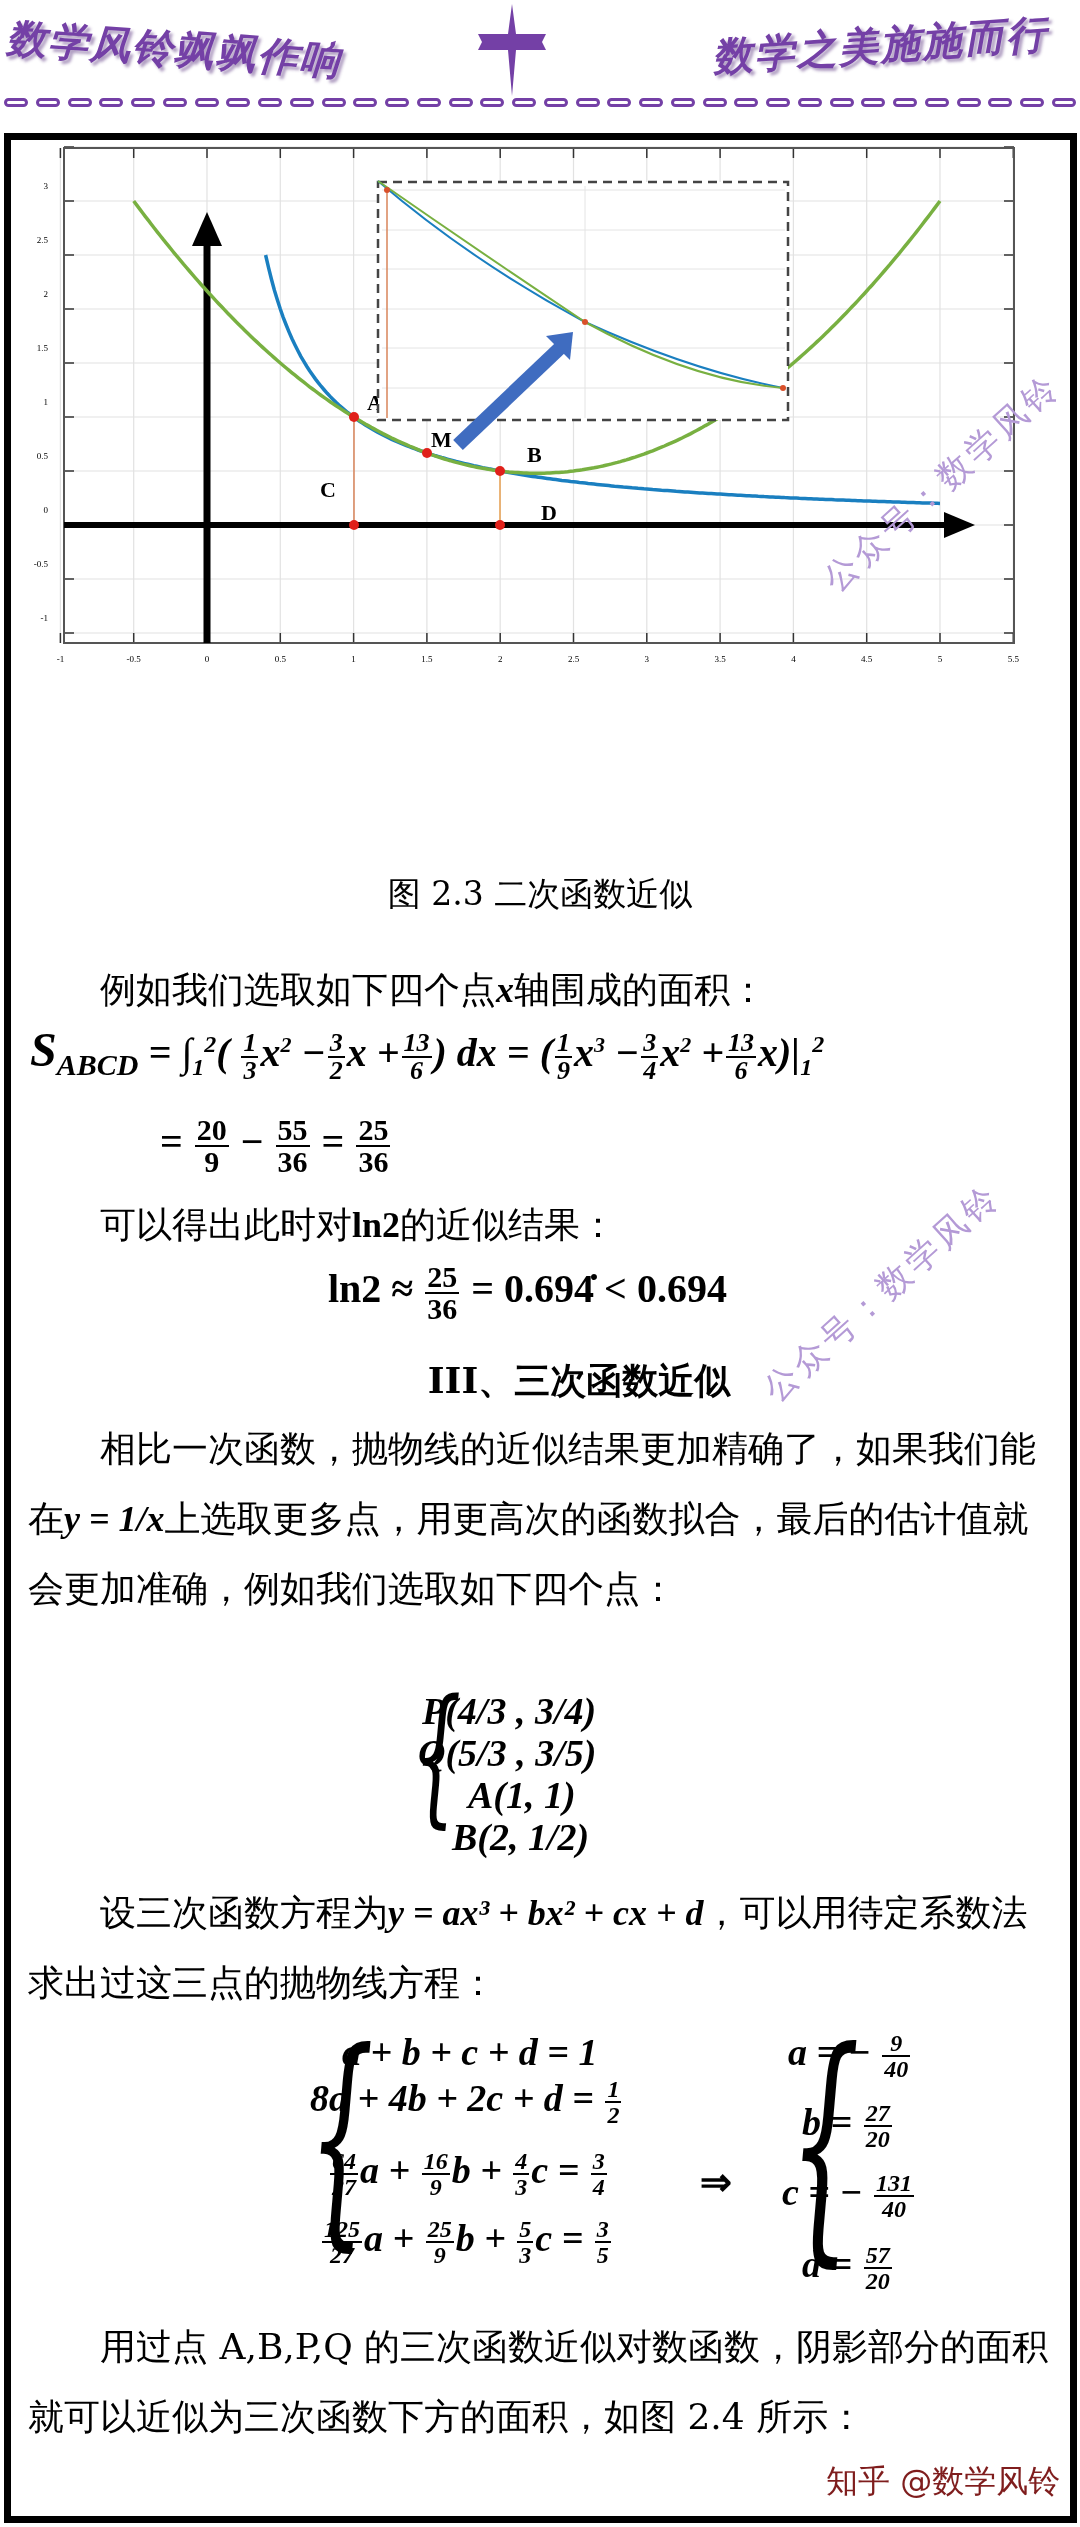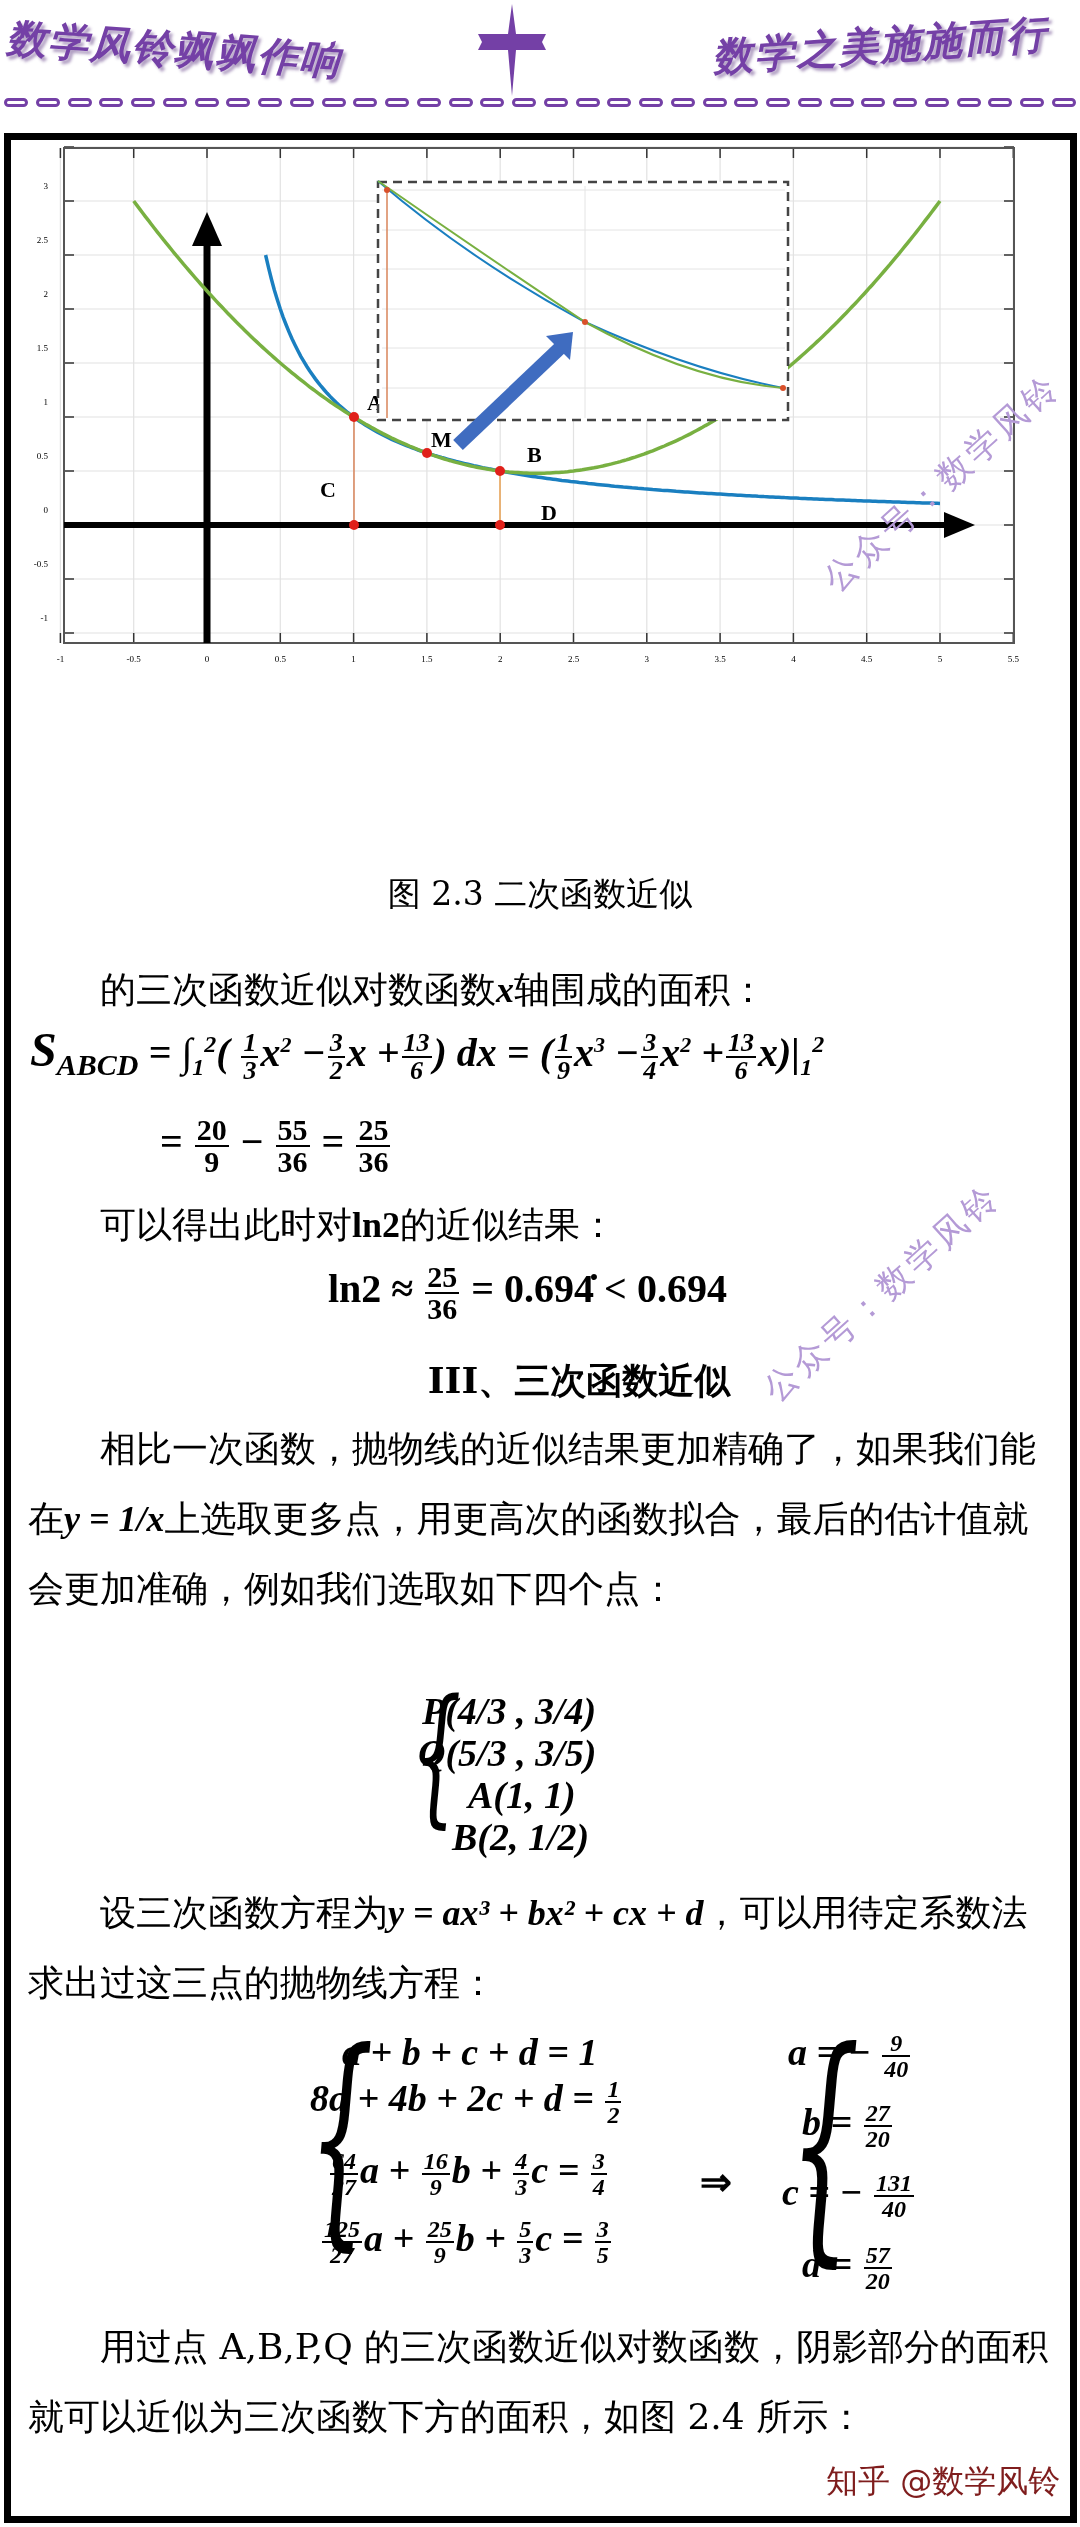--- a/index.html
+++ b/index.html
@@ -236,21 +236,21 @@
     <line x1="458" y1="545" x2="560" y2="448" stroke="#3f6cc0" stroke-width="14" transform="translate(0,-100)"></line>
     <polygon points="548,434 575,430 572,458" fill="#3f6cc0" transform="translate(0,-100) translate(-2,2)"></polygon>
   </g>
 </svg>
 
 <div class="watermark" style="left:790px;top:460px;">公众号：数学风铃</div>
 
 <div class="caption">图 2.3  二次函数近似</div>
 
 <div class="para indent" style="top:955px;">
-  <span>的三次函数近似对数函数</span><span class="math">x</span><span>轴围成的面积：</span>
+  <span>例如我们选取如下四个点</span><span class="math">x</span><span>轴围成的面积：</span>
 </div>
 
 <div class="eqline math" style="left:30px;top:1022px;">
   <span style="font-size:48px;">S</span><sub style="font-size:30px;">ABCD</sub>
   <span class="mathr"> = ∫</span><sub class="mathr" style="font-size:24px;">1</sub><sup class="mathr" style="font-size:24px;">2</sup><span class="mathr">(</span>
   <span class="frac mathr" style="font-size:26px;"><span class="num">1</span><span>3</span></span>x<sup style="font-size:22px;">2</sup>
   <span class="mathr">−</span><span class="frac mathr" style="font-size:26px;"><span class="num">3</span><span>2</span></span>x
   <span class="mathr">+</span><span class="frac mathr" style="font-size:26px;"><span class="num">13</span><span>6</span></span><span class="mathr">)</span> dx
   <span class="mathr">= (</span><span class="frac mathr" style="font-size:26px;"><span class="num">1</span><span>9</span></span>x<sup style="font-size:22px;">3</sup>
   <span class="mathr">−</span><span class="frac mathr" style="font-size:26px;"><span class="num">3</span><span>4</span></span>x<sup style="font-size:22px;">2</sup>

